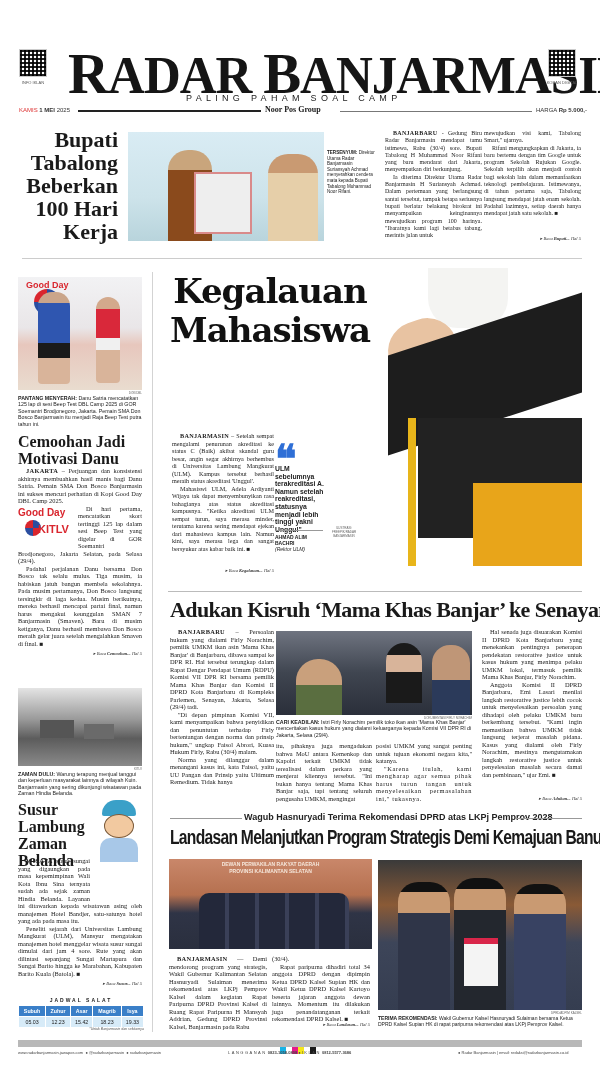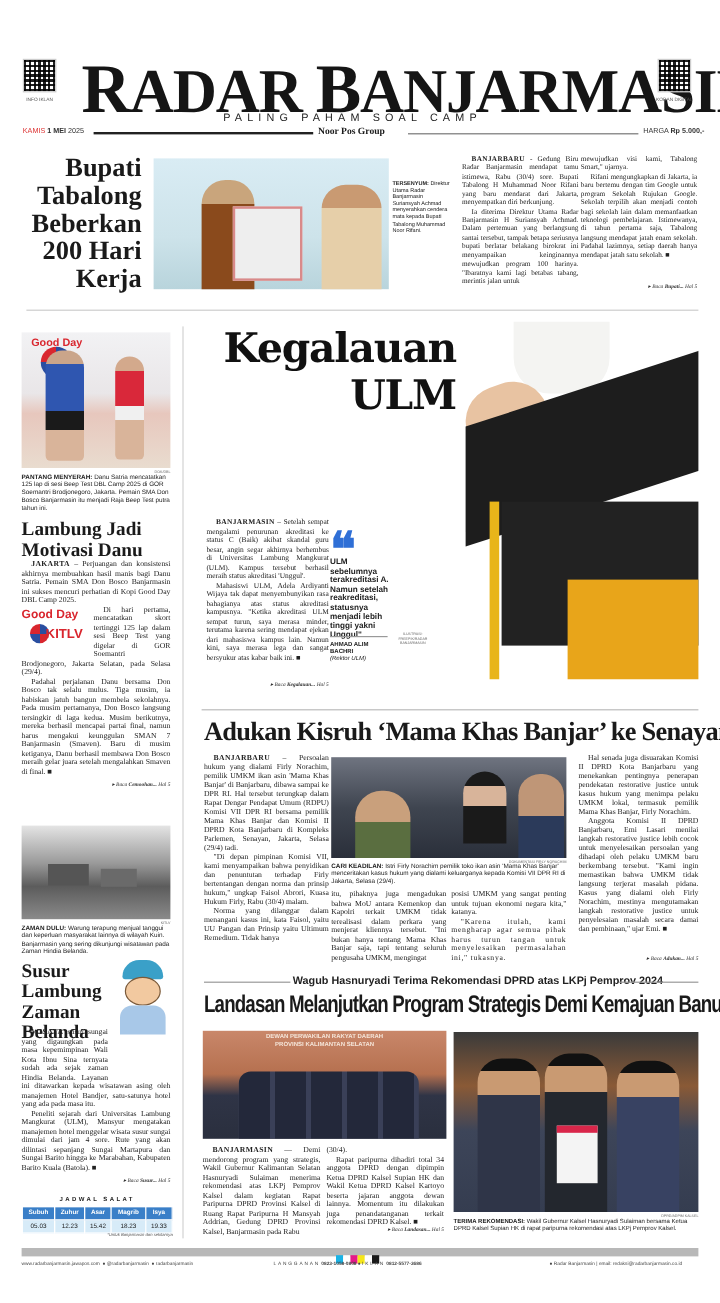--- a/index.html
+++ b/index.html
@@ -90,21 +90,21 @@
   </div>
   <div class="abs rule-thick" style="left:78px;top:110px;width:183px;"></div>
   <div class="abs serif" style="left:265px;top:105px;font-size:8px;font-weight:bold;">Noor Pos Group</div>
   <div class="abs rule-thin" style="left:340px;top:111px;width:192px;"></div>
   <div class="abs dateline" style="left:536px;top:107px;">
     <span>HARGA</span>
     <b>Rp 5.000,-</b>
   </div>
 </div>
 
-<div class="abs hl-bupati" style="left:20px;top:128px;width:98px;">Bupati Tabalong Beberkan 200 Hari Kerja</div>
+<div class="abs hl-bupati" style="left:20px;top:128px;width:98px;">Bupati Tabalong Beberkan 100 Hari Kerja</div>
 <div class="photo ph-bupati" style="left:128px;top:132px;width:196px;height:109px;">
   <div class="abs" style="left:40px;top:18px;width:44px;height:92px;background:linear-gradient(180deg,#c9a57c 0 22%,#8a4a1c 22% 100%);border-radius:20px 20px 0 0;"></div>
   <div class="abs" style="left:66px;top:40px;width:58px;height:62px;background:#eee;border:2px solid #d98a8a;"></div>
   <div class="abs" style="left:140px;top:22px;width:50px;height:88px;background:linear-gradient(180deg,#c99a72 0 22%,#e6cfa9 22% 100%);border-radius:20px 20px 0 0;"></div>
 </div>
 <div class="abs caption" style="left:327px;top:150px;width:48px;font-size:4.6px;line-height:5.6px;">
   <b>TERSENYUM:</b> <span>Direktur Utama Radar Banjarmasin Suriansyah Achmad menyerahkan cendera mata kepada Bupati Tabalong Muhammad Noor Rifani.</span>
 </div>
 <div class="abs body-text" style="left:385px;top:130px;width:97px;font-size:6px;line-height:7.3px;">
   <p><span class="dl">BANJARBARU</span> <span>- Gedung Biru Radar Banjarmasin mendapat tamu istimewa, Rabu (30/4) sore. Bupati Tabalong H Muhammad Noor Rifani yang baru mendarat dari Jakarta, menyempatkan diri berkunjung.</span></p>
@@ -122,21 +122,21 @@
 <div class="photo ph-basket" style="left:18px;top:277px;width:124px;height:113px;">
   <div class="abs sans" style="left:8px;top:3px;font-size:9px;font-weight:bold;color:#d9262e;">Good Day</div>
   <div class="abs" style="left:16px;top:12px;width:26px;height:26px;border-radius:50%;background:conic-gradient(#2a4ea0 0 25%,#d9262e 0 50%,#2a4ea0 0 75%,#d9262e 0);"></div>
   <div class="abs" style="left:20px;top:15px;width:32px;height:92px;background:linear-gradient(180deg,#caa58a 0 12%,#2f56b0 12% 55%,#1a1a1a 55% 72%,#d9b49a 72% 100%);border-radius:14px 14px 4px 4px;"></div>
   <div class="abs" style="left:78px;top:20px;width:24px;height:86px;background:linear-gradient(180deg,#d3a98c 0 14%,#d9283a 14% 48%,#f0f0f0 48% 62%,#d9b49a 62% 100%);border-radius:12px 12px 4px 4px;"></div>
 </div>
 <div class="abs credit" style="left:110px;top:391px;width:32px;">DOK/DBL</div>
 <div class="abs caption" style="left:18px;top:395px;width:124px;">
   <b>PANTANG MENYERAH:</b> <span>Danu Satria mencatatkan 125 lap di sesi Beep Test DBL Camp 2025 di GOR Soemantri Brodjonegoro, Jakarta. Pemain SMA Don Bosco Banjarmasin itu menjadi Raja Beep Test putra tahun ini.</span>
 </div>
-<div class="abs hl-side" style="left:18px;top:433px;width:124px;">Lambung Jadi Motivasi Danu</div>
+<div class="abs hl-side" style="left:18px;top:433px;width:124px;">Cemoohan Jadi Motivasi Danu</div>
 <div class="abs body-text" style="left:18px;top:467px;width:124px;">
   <p><span class="dl">JAKARTA</span> <span>– Perjuangan dan konsistensi akhirnya membuahkan hasil manis bagi Danu Satria. Pemain SMA Don Bosco Banjarmasin ini sukses mencuri perhatian di Kopi Good Day DBL Camp 2025.</span></p>
   <div style="float:left;width:56px;height:42px;margin:2px 4px 1px 0;position:relative;">
     <div class="sans" style="font-size:10px;font-weight:bold;color:#d9262e;line-height:11px;">Good Day</div>
     <div style="position:absolute;left:7px;top:13px;width:16px;height:16px;border-radius:50%;background:conic-gradient(#2a4ea0 0 25%,#d9262e 0 50%,#2a4ea0 0 75%,#d9262e 0);"></div>
     <div class="sans" style="position:absolute;left:20px;top:19px;font-size:11px;font-weight:bold;color:#d9262e;">KITLV</div>
   </div>
   <p>Di hari pertama, mencatatkan skort tertinggi 125 lap dalam sesi Beep Test yang digelar di GOR Soemantri Brodjonegoro, Jakarta Selatan, pada Selasa (29/4).</p>
   <p>Padahal perjalanan Danu bersama Don Bosco tak selalu mulus. Tiga musim, ia habiskan jatuh bangun membela sekolahnya. Pada musim pertamanya, Don Bosco langsung tersingkir di laga kedua. Musim berikutnya, mereka berhasil mencapai partai final, namun harus mengakui keunggulan SMAN 7 Banjarmasin (Smaven). Baru di musim ketiganya, Danu berhasil membawa Don Bosco meraih gelar juara setelah mengalahkan Smaven di final. ■</p>
 </div>
@@ -191,23 +191,23 @@
 <div class="abs vrule" style="left:152px;top:272px;height:760px;"></div>
 
 <div class="abs" style="left:378px;top:268px;width:204px;height:298px;overflow:hidden;">
   <div style="position:absolute;left:50px;top:0;width:80px;height:60px;background:#f4f4f2;border-radius:0 0 30px 30px;"></div>
   <div style="position:absolute;left:20px;top:50px;width:70px;height:120px;background:#e8c3a2;border-radius:30px;transform:rotate(-20deg);"></div>
   <div style="position:absolute;left:10px;top:55px;width:200px;height:100px;background:#1d1d1d;transform:skewY(-18deg);"></div>
   <div style="position:absolute;left:40px;top:150px;width:170px;height:120px;background:#222;"></div>
   <div style="position:absolute;left:95px;top:215px;width:110px;height:85px;background:#e8a51a;"></div>
   <div style="position:absolute;left:30px;top:150px;width:8px;height:150px;background:#e8b51a;"></div>
 </div>
-<div class="abs hl-main" style="left:160px;top:272px;width:220px;text-align:right;">
+<div class="abs hl-main" style="left:160px;top:272px;width:220px;">
   <div>Kegalauan</div>
-  <div>ULM</div>
+  <div>Mahasiswa</div>
 </div>
 <div class="abs body-text" style="left:172px;top:432px;width:102px;font-size:6.2px;line-height:7.5px;">
   <p><span class="dl">BANJARMASIN</span> <span>– Setelah sempat mengalami penurunan akreditasi ke status C (Baik) akibat skandal guru besar, angin segar akhirnya berhembus di Universitas Lambung Mangkurat (ULM). Kampus tersebut berhasil meraih status akreditasi 'Unggul'.</span></p>
   <p>Mahasiswi ULM, Adela Ardiyanti Wijaya tak dapat menyembunyikan rasa bahagianya atas status akreditasi kampusnya. "Ketika akreditasi ULM sempat turun, saya merasa minder, terutama karena sering mendapat ejekan dari mahasiswa kampus lain. Namun kini, saya merasa lega dan sangat bersyukur atas kabar baik ini. ■</p>
 </div>
 <div class="abs continue" style="left:172px;top:568px;width:102px;">
   ▸ <span>Baca</span> <b>Kegalauan...</b> <span>Hal 5</span>
 </div>
 <div class="abs quote-mark" style="left:275px;top:444px;">❝</div>
 <div class="abs quote-text" style="left:275px;top:465px;width:52px;">ULM sebelumnya terakreditasi A. Namun setelah reakreditasi, statusnya menjadi lebih tinggi yakni Unggul"</div>
@@ -243,21 +243,21 @@
 </div>
 <div class="abs body-text" style="left:482px;top:628px;width:100px;">
   <p>Hal senada juga disuarakan Komisi II DPRD Kota Banjarbaru yang menekankan pentingnya penerapan pendekatan restorative justice untuk kasus hukum yang menimpa pelaku UMKM lokal, termasuk pemilik Mama Khas Banjar, Firly Norachim.</p>
   <p>Anggota Komisi II DPRD Banjarbaru, Emi Lasari menilai langkah restorative justice lebih cocok untuk menyelesaikan persoalan yang dihadapi oleh pelaku UMKM baru berkembang tersebut. "Kami ingin memastikan bahwa UMKM tidak langsung terjerat masalah pidana. Kasus yang dialami oleh Firly Norachim, mestinya mengutamakan langkah restorative justice untuk penyelesaian masalah secara damai dan pembinaan," ujar Emi. ■</p>
 </div>
 <div class="abs continue" style="left:482px;top:796px;width:100px;">
   ▸ <span>Baca</span> <b>Adukan...</b> <span>Hal 5</span>
 </div>
 
 <div class="abs" style="left:170px;top:818px;width:72px;height:1px;background:#999;"></div>
-<div class="abs kicker" style="left:244px;top:812px;">Wagub Hasnuryadi Terima Rekomendasi DPRD atas LKPj Pemprov 2024</div>
+<div class="abs kicker" style="left:244px;top:812px;">Wagub Hasnuryadi Terima Rekomendasi DPRD atas LKPj Pemprov 2028</div>
 <div class="abs" style="left:516px;top:818px;width:66px;height:1px;background:#999;"></div>
 <div class="abs hl-landasan" style="left:170px;top:826px;">Landasan Melanjutkan Program Strategis Demi Kemajuan Banua</div>
 
 <div class="photo ph-landasan" style="left:169px;top:859px;width:203px;height:90px;">
   <div class="abs sans" style="left:0;top:2px;width:203px;text-align:center;font-size:5px;font-weight:bold;color:#f5e6da;line-height:7px;">
     <div>DEWAN PERWAKILAN RAKYAT DAERAH</div>
     <div>PROVINSI KALIMANTAN SELATAN</div>
   </div>
   <div class="abs" style="left:30px;top:34px;width:150px;height:56px;background:repeating-linear-gradient(90deg,#23283a 0 26px,#3a4058 26px 30px);border-radius:10px 10px 0 0;"></div>
 </div>

